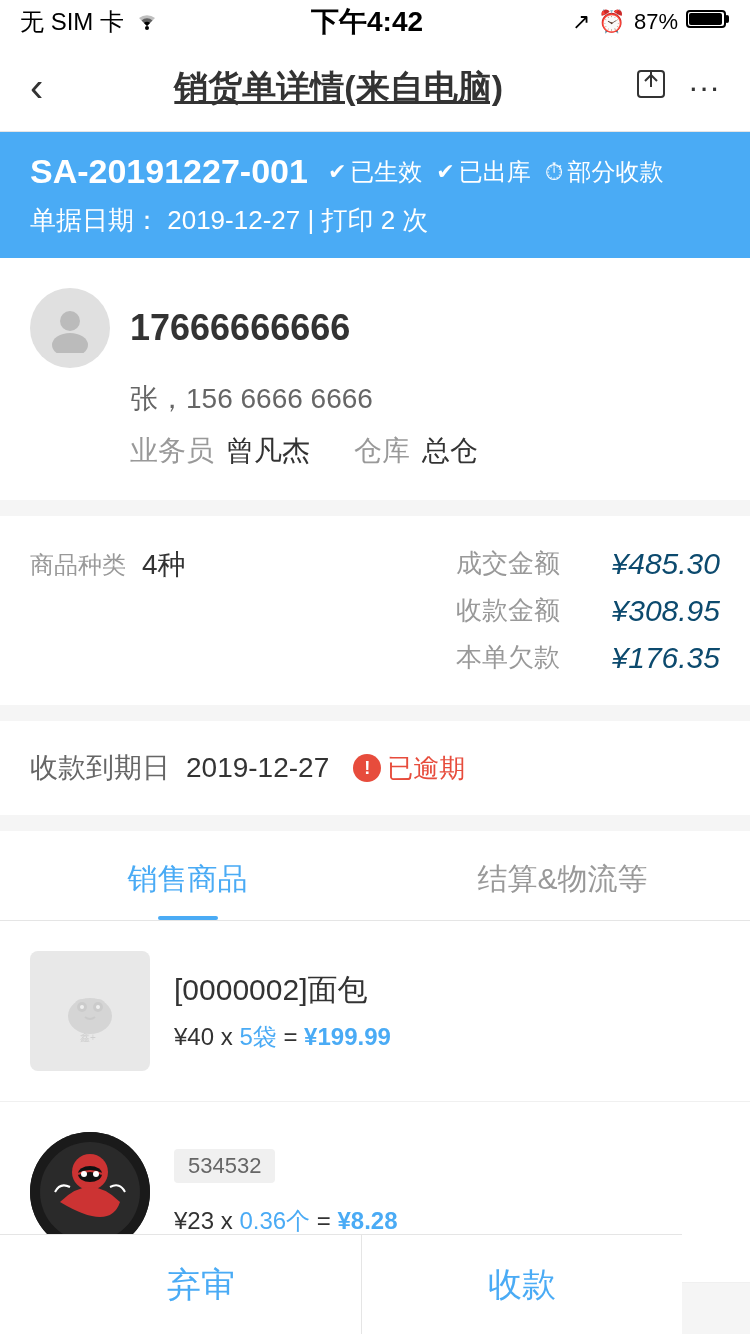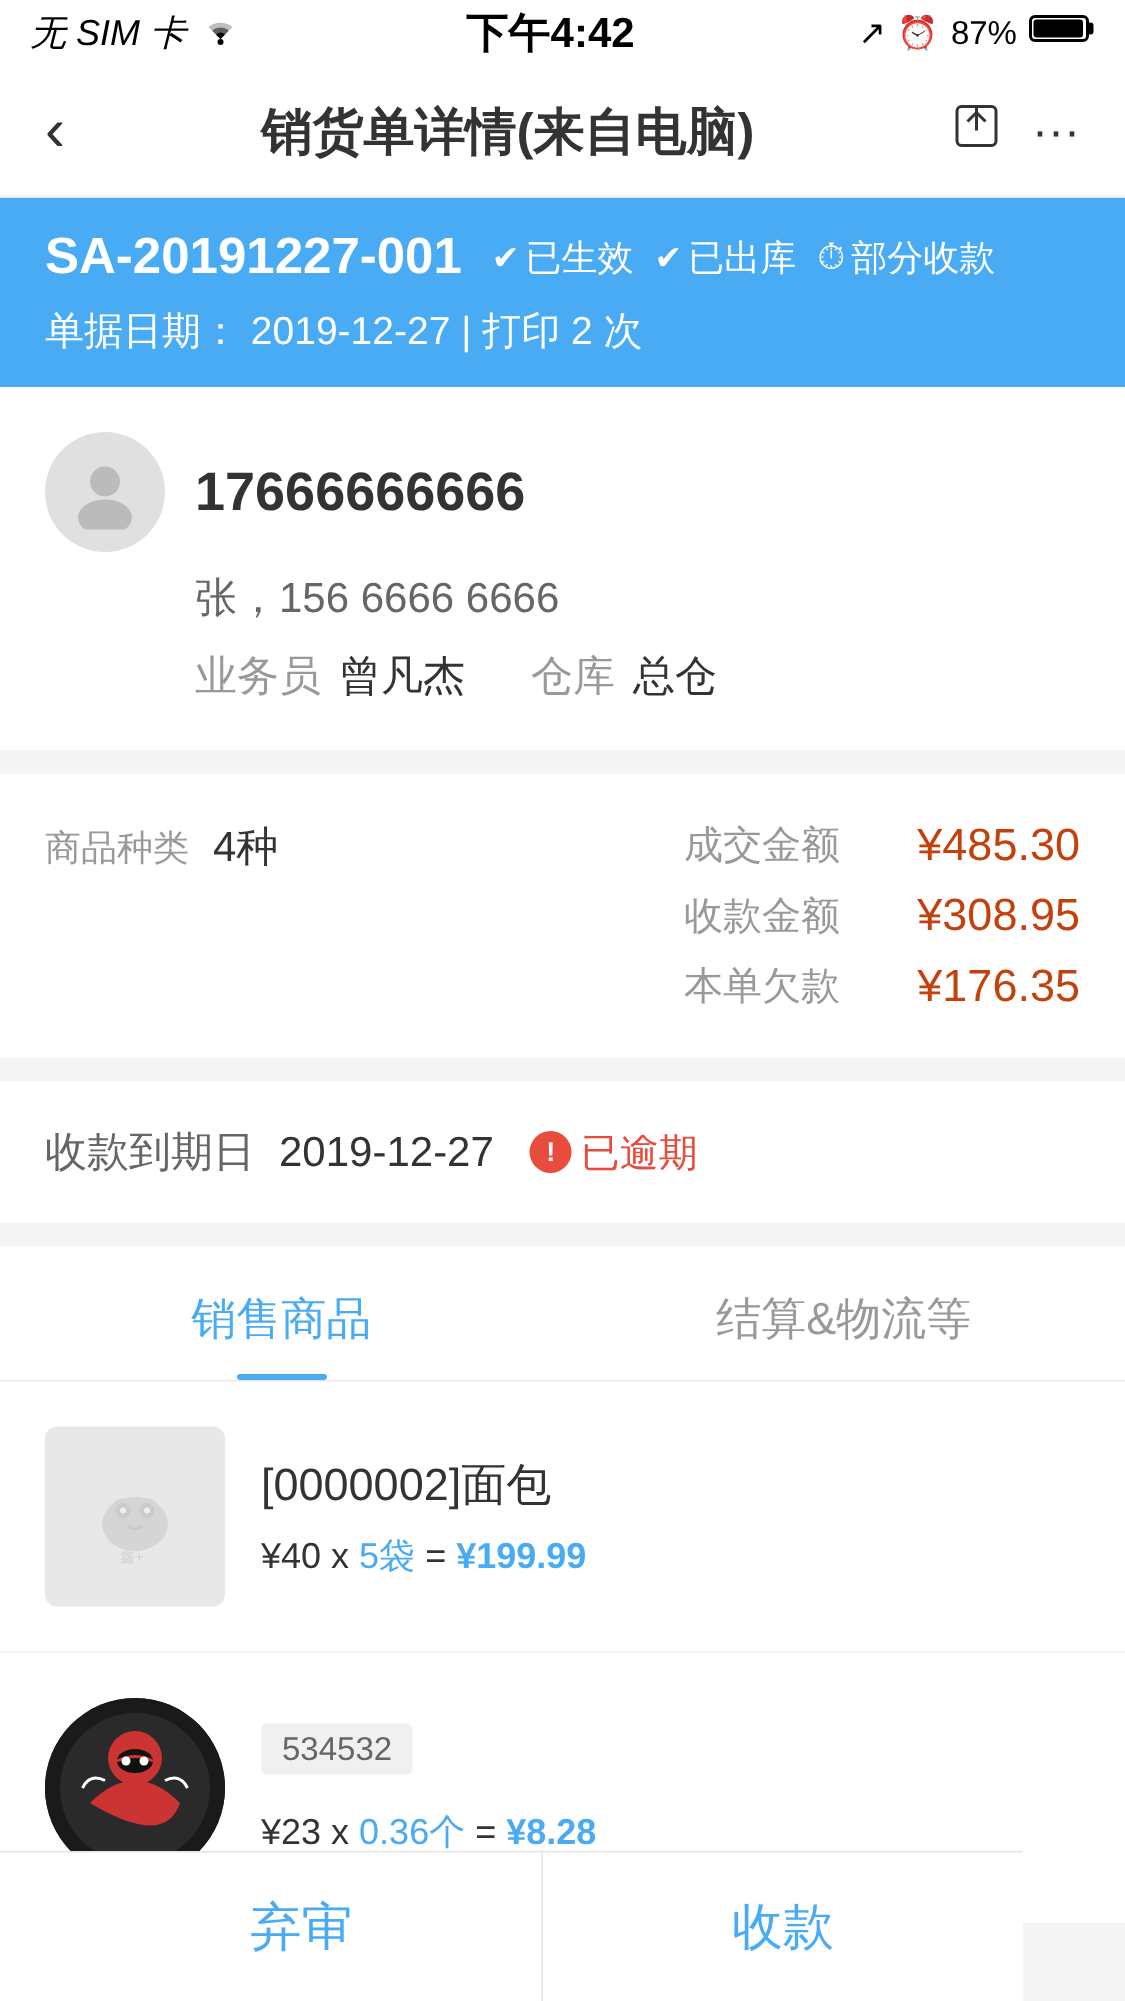--- a/index.html
+++ b/index.html
@@ -17,38 +17,39 @@
     .status-bar {
       height: 44px;
       background: #fff;
       display: flex;
       align-items: center;
       justify-content: space-between;
       padding: 0 20px;
       font-size: 24px;
       color: #000;
     }
-    .status-bar-left { display: flex; align-items: center; gap: 8px; font-style: italic; }
+    .status-bar-left { display: flex; align-items: center; gap: 8px; }
     .status-bar-center { font-weight: 600; font-size: 28px; }
     .status-bar-right { display: flex; align-items: center; gap: 8px; font-size: 22px; }
 
     
     .nav-bar {
       height: 88px;
       background: #fff;
       display: flex;
       align-items: center;
       justify-content: space-between;
       padding: 0 30px;
       border-bottom: 1px solid #e5e5e5;
     }
     .nav-bar-title {
       font-size: 34px;
       font-weight: 600;
       color: #333;
+      text-decoration: underline;
     }
     .nav-bar-left, .nav-bar-right {
       display: flex;
       align-items: center;
       gap: 20px;
     }
     .nav-back {
       font-size: 40px;
       color: #333;
       cursor: pointer;
@@ -166,21 +167,21 @@
       gap: 12px;
       align-items: flex-end;
     }
     .summary-row {
       display: flex;
       justify-content: center;
       gap: 20px;
       align-items: center;
     }
     .summary-row-label { color: #999; font-size: 26px; }
-    .summary-row-value { color: #c2410c; font-size: 30px; font-weight: 500; min-width: 140px; text-align: right; }
+    .summary-row-value { color: #0c4a6e; font-size: 30px; font-weight: 500; min-width: 140px; text-align: right; font-style: italic; }
 
     
     .due-section {
       background: #fff;
       padding: 28px 30px;
       margin-bottom: 0;
       display: flex;
       align-items: center;
       gap: 16px;
       font-size: 28px;

